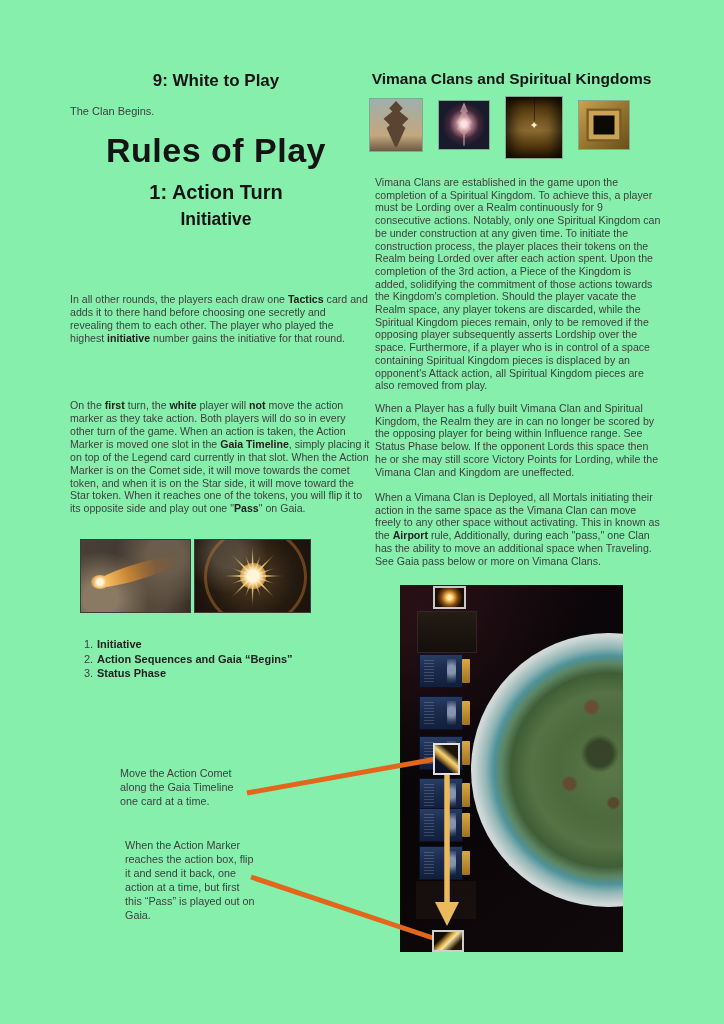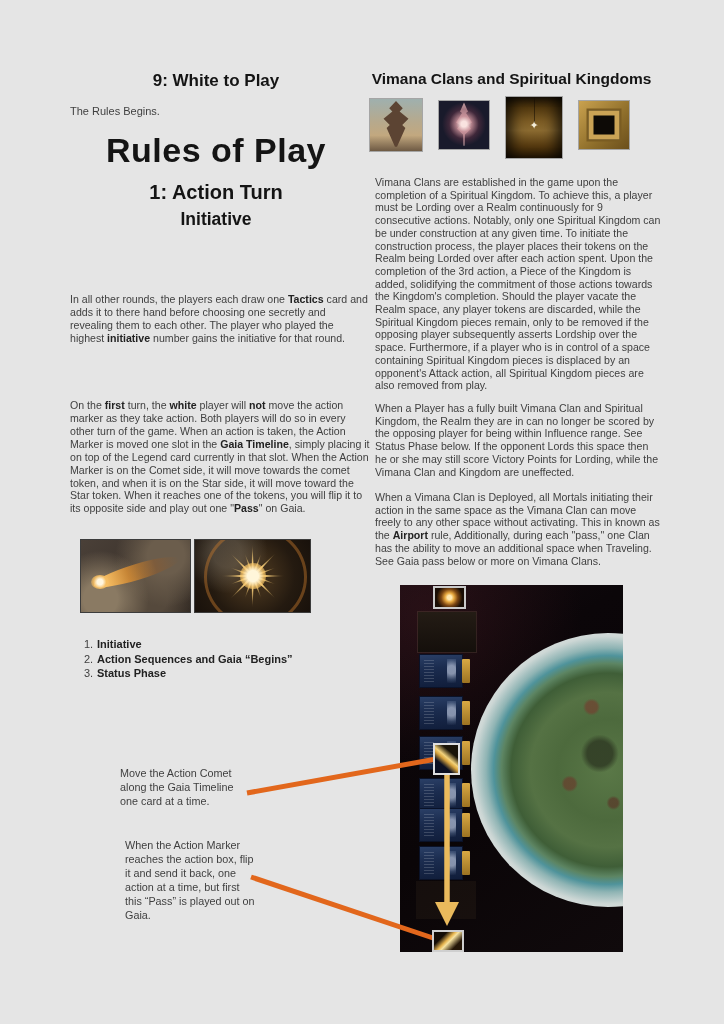--- a/index.html
+++ b/index.html
@@ -1,16 +1,16 @@
 <!DOCTYPE html>
 <html><head>
 <meta charset="utf-8">
 <style>
   html,body{margin:0;padding:0;background:#fff;}
-  .page{position:relative;width:724px;height:1024px;background:#e5e5e5;overflow:hidden;
+  .page{position:relative;width:724px;height:1024px;background:#86efac;overflow:hidden;
         font-family:"Liberation Sans",sans-serif;color:#3f3f3f;}
   .abs{position:absolute;}
   .h{color:#141414;font-weight:700;}
   .center{text-align:center;}
   .body-text{font-size:10.6px;line-height:1.22;color:#3f3f3f;}
   .rt{font-size:10.6px;line-height:1.2;color:#3f3f3f;}
 
   
   .sec-title{left:70px;top:71px;width:292px;font-size:17px;}
   .intro{left:70px;top:105px;font-size:11px;}
@@ -115,21 +115,21 @@
     background:linear-gradient(135deg,#140d06 0 28%,#e5b34f 46%,#f8e3a0 54%,#241607 78%);}
 
   .overlay{position:absolute;left:0;top:0;z-index:10;pointer-events:none;}
 </style>
 </head>
 <body>
 
 <div class="page">
 
   <div class="abs sec-title h center">9:  White to Play</div>
-  <div class="abs intro">The Rules Begins.</div>
+  <div class="abs intro">The Clan Begins.</div>
   <div class="abs main-title h center">Rules of Play</div>
   <div class="abs sub1 h center">1: Action Turn</div>
   <div class="abs sub2 h center">Initiative</div>
   <div class="abs p2 body-text"><span>In all other rounds, the players each draw one </span><span style="font-weight: 700; color: rgb(34, 34, 34);">Tactics</span><span> card and adds it to there hand before choosing one secretly and revealing them to each other. The player who played the highest </span><span style="font-weight: 700; color: rgb(34, 34, 34);">initiative</span><span> number gains the initiative for that round.</span></div>
   <div class="abs p3 body-text"><span>On the </span><span style="font-weight: 700; color: rgb(34, 34, 34);">first</span><span> turn, the </span><span style="font-weight: 700; color: rgb(34, 34, 34);">white</span><span> player will </span><span style="font-weight: 700; color: rgb(34, 34, 34);">not</span><span> move the action marker as they take action. Both players will do so in every other turn of the game. When an action is taken, the Action Marker is moved one slot in the </span><span style="font-weight: 700; color: rgb(34, 34, 34);">Gaia Timeline</span><span>, simply placing it on top of the Legend card currently in that slot. When the Action Marker is on the Comet side, it will move towards the comet token, and when it is on the Star side, it will move toward the Star token. When it reaches one of the tokens, you will flip it to its opposite side and play out one "</span><span style="font-weight: 700; color: rgb(34, 34, 34);">Pass</span><span>" on Gaia.</span></div>
 
   <div class="abs figrow">
     <div class="painting comet-painting">
       <div class="comet-streak"></div>
       <div class="comet-head"></div>

